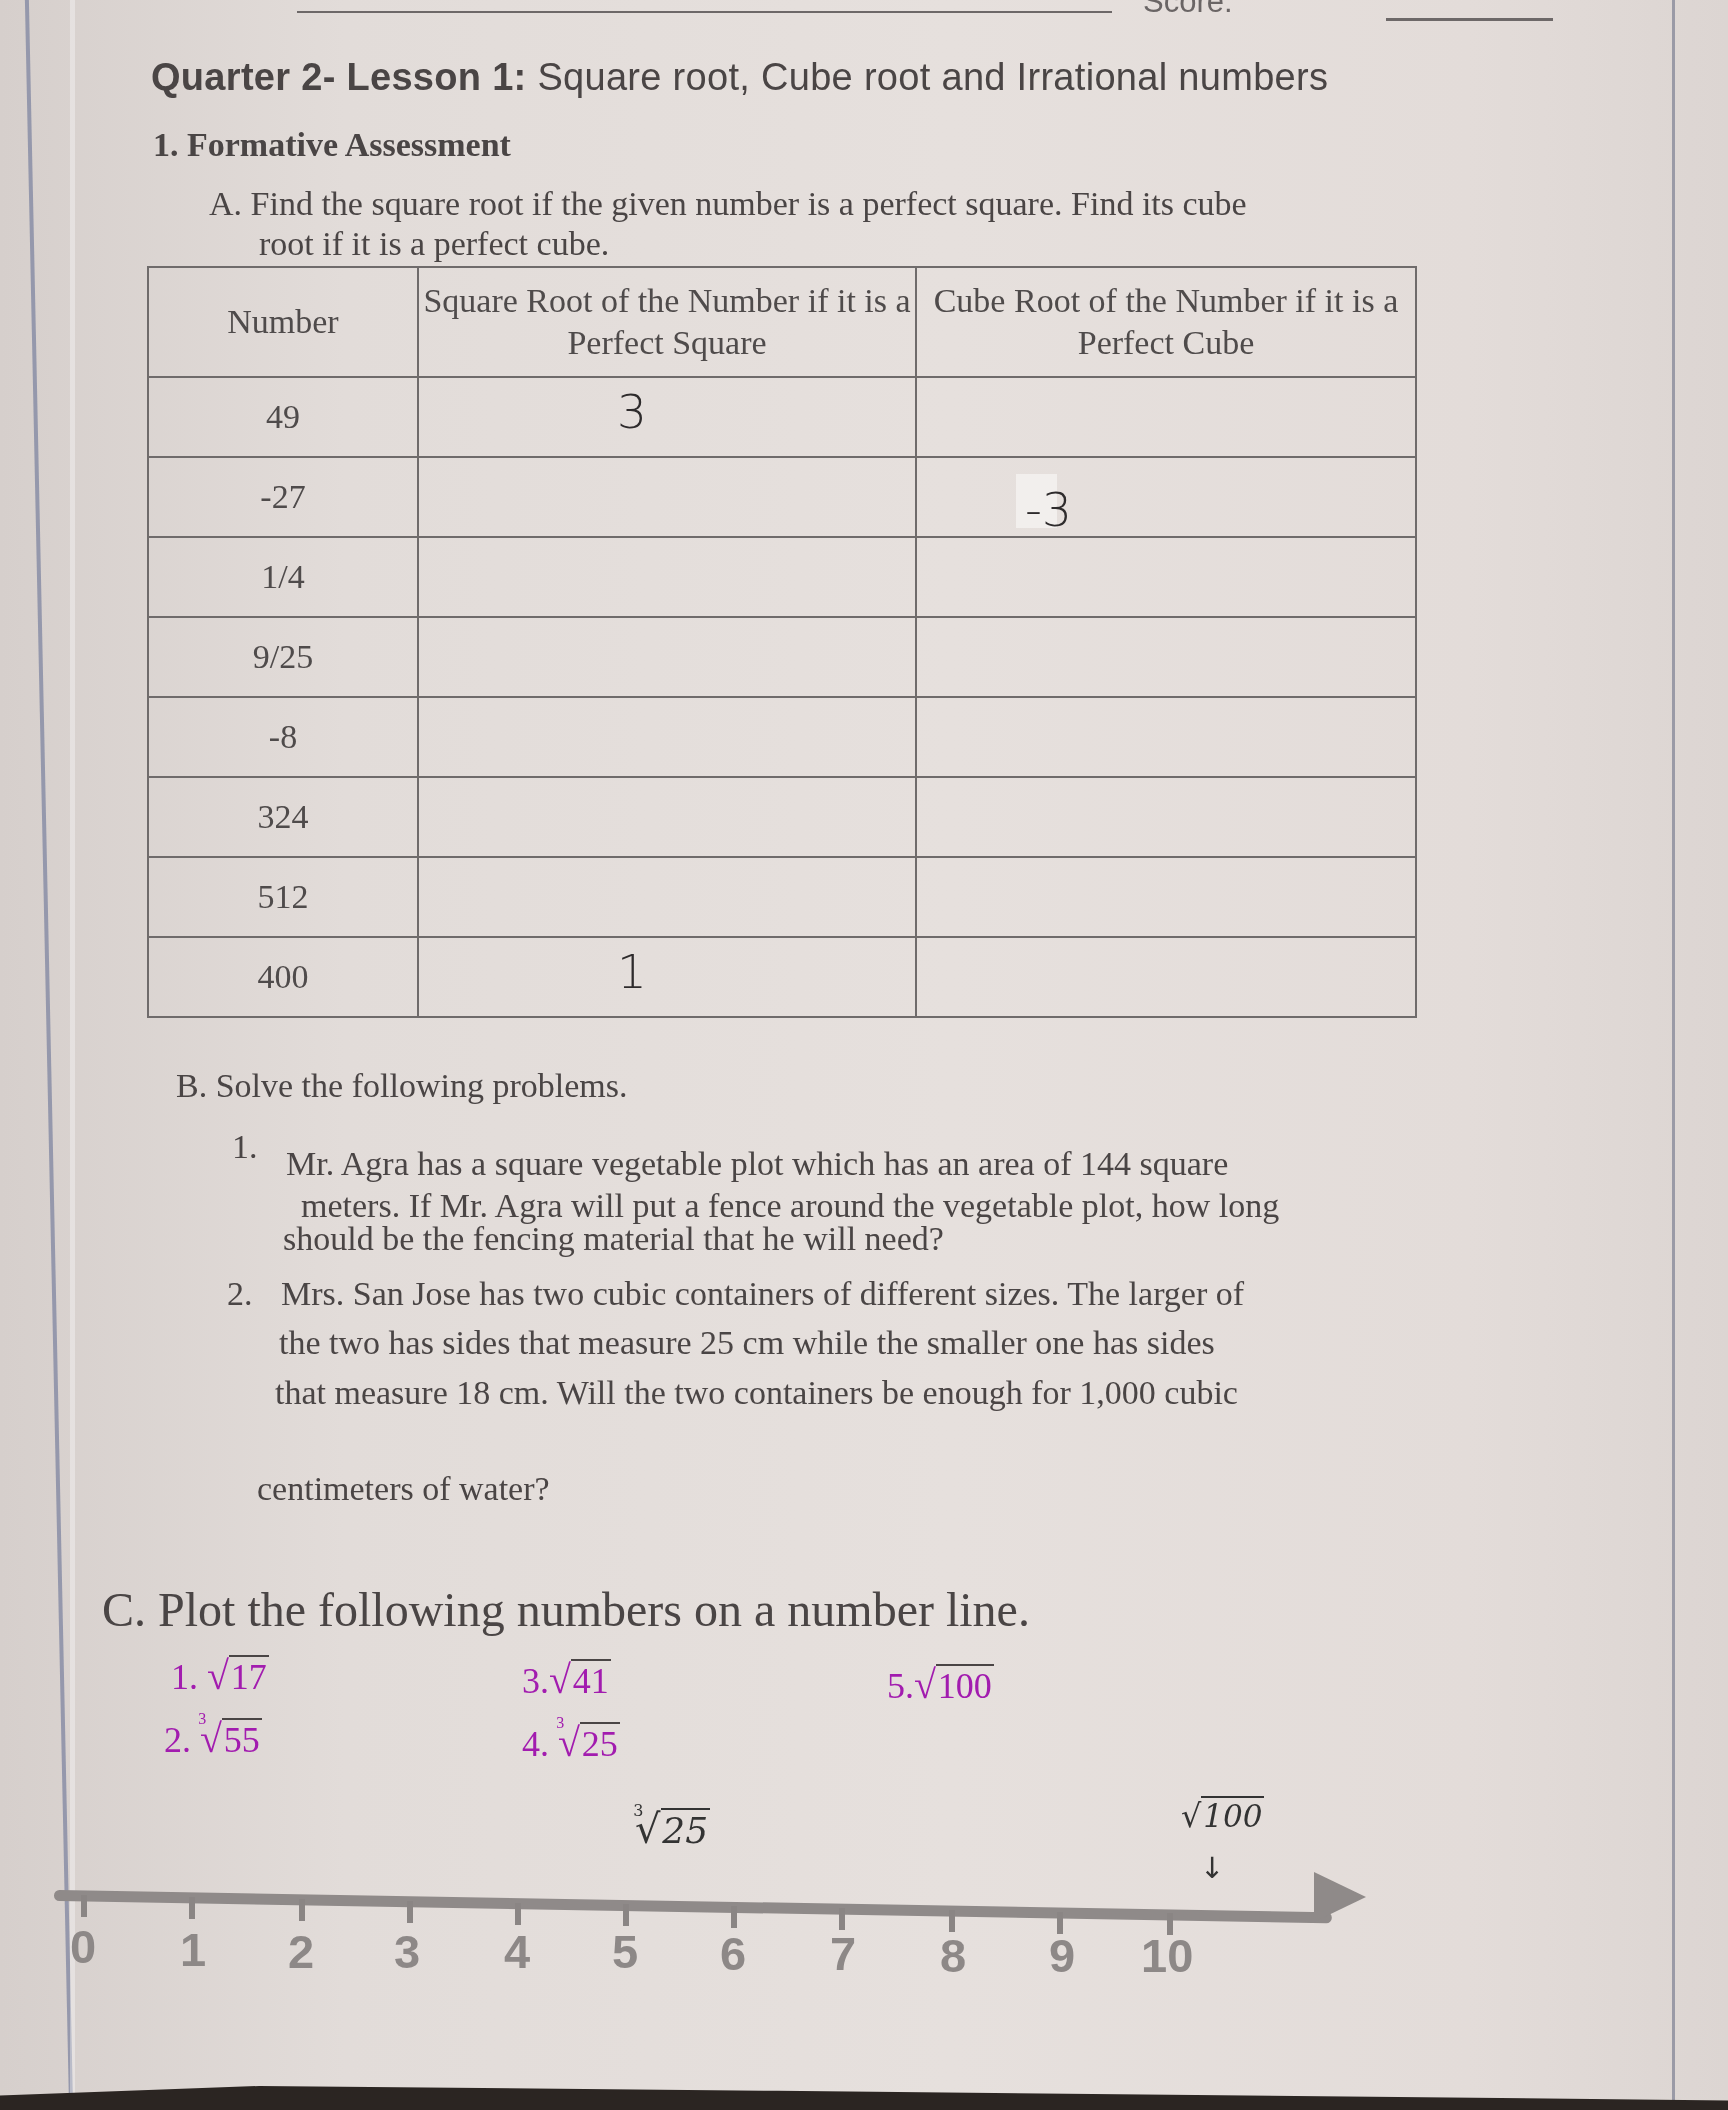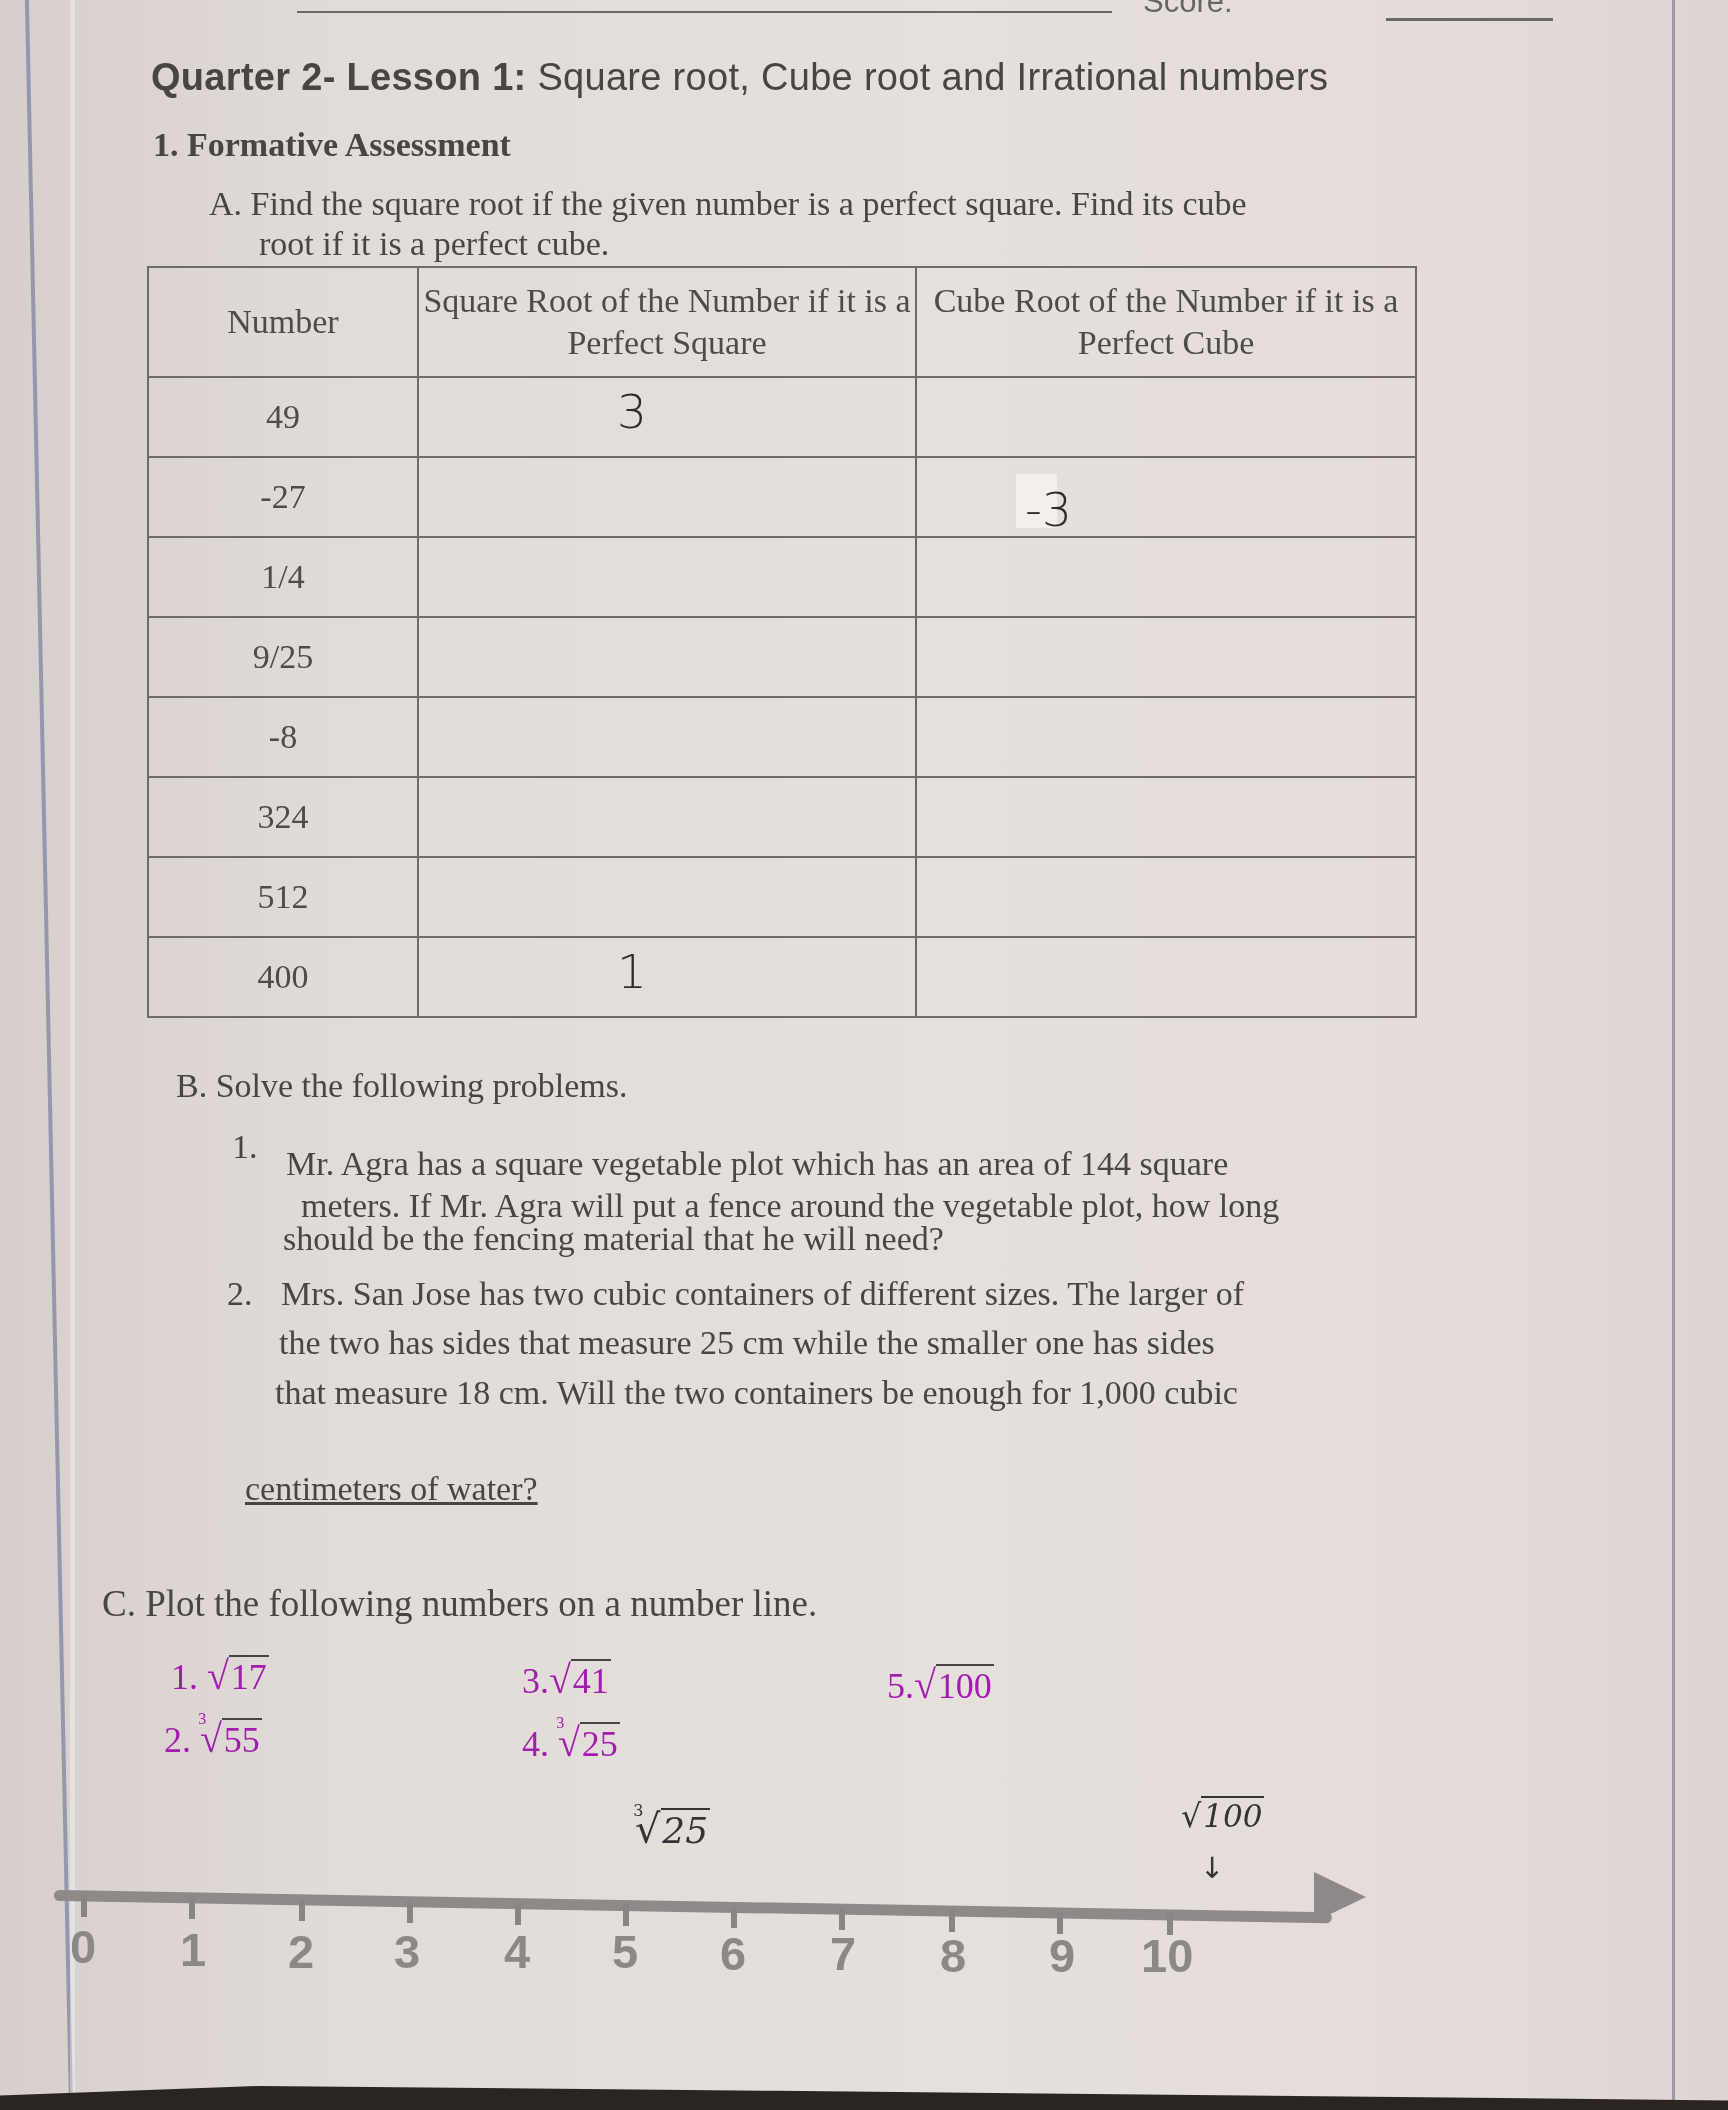--- a/index.html
+++ b/index.html
@@ -55,21 +55,21 @@
   .c3 { width:500px; }
   .hand {
     font-family:"DejaVu Sans", sans-serif; font-size:47px; color:#2e2b2c; font-weight:300;
     position:absolute; left:198px; top:5.4px;
   }
   .hand.cube { left:108px; top:23.4px; }
   .tape { position:absolute; left:99px; top:16px; width:41px; height:54px; background:#f2efed; }
 
   .secB { left:176px; top:1067px; font-size:34px; color:#4a4545; }
   .prob { font-size:34px; color:#4a4545; line-height:43px; }
-  .secC { left:102px; top:1582px; font-size:37px; color:#4a4545; }
+  .secC { left:102px; top:1582px; font-size:48px; color:#4a4545; }
   .item { font-size:36px; color:#a21caf;text-align:center; }
   .rad { display:inline-block; position:relative; }
   .rad .sq { font-size:40px; }
   .rad .idx { position:absolute; left:-1.8px; top:-5.4px; font-size:16px; }
   .rad .rad-body { border-top:2.7px solid #4a4545; padding:0 1.8px; }
 
   .nl { position:absolute; left:54px; top:1863px; width:1314px; height:108px; }
   .nl-axis { position:absolute; left:0; top:27px; width:1278px; height:10.8px; background:#8f8a89; border-radius:5.4px; transform:rotate(1deg); transform-origin:left; }
   .nl-arrow { position:absolute; left:1260px; top:9px; width:0; height:0;
     border-top:25px solid transparent; border-bottom:25px solid transparent; border-left:52px solid #8f8a89; }
@@ -166,21 +166,21 @@
 
 <div class="abs prob" style="left:232px; top:1125px;">1.</div>
 <div class="abs prob" style="left:286px; top:1125px;margin-top:17px;">Mr. Agra has a square vegetable plot which has an area of 144 square</div>
 <div class="abs prob" style="left:301px; top:1175px;margin-top:9px;">meters. If Mr. Agra will put a fence around the vegetable plot, how long</div>
 <div class="abs prob" style="left:283px; top:1217px;">should be the fencing material that he will need?</div>
 
 <div class="abs prob" style="left:227px; top:1272px;">2.</div>
 <div class="abs prob" style="left:281px; top:1272px;">Mrs. San Jose has two cubic containers of different sizes. The larger of</div>
 <div class="abs prob" style="left:279px; top:1321px;">the two has sides that measure 25 cm while the smaller one has sides</div>
 <div class="abs prob" style="left:275px; top:1371px;">that measure 18 cm. Will the two containers be enough for 1,000 cubic</div>
-<div class="abs prob" style="left:245px; top:1467px;text-decoration:underline;">centimeters of water?</div>
+<div class="abs prob" style="left:257px; top:1467px;">centimeters of water?</div>
 
 <div class="abs secC">C. Plot the following numbers on a number line.</div>
 
 <div class="abs item" style="left:171px; top:1652px;">
   <span>1.</span>
   <span class="rad"><span class="sq">√</span><span class="rad-body">17</span></span>
 </div>
 <div class="abs item" style="left:164px; top:1715px;">
   <span>2.</span>
   <span class="rad"><span class="idx">3</span><span class="sq">√</span><span class="rad-body">55</span></span>

